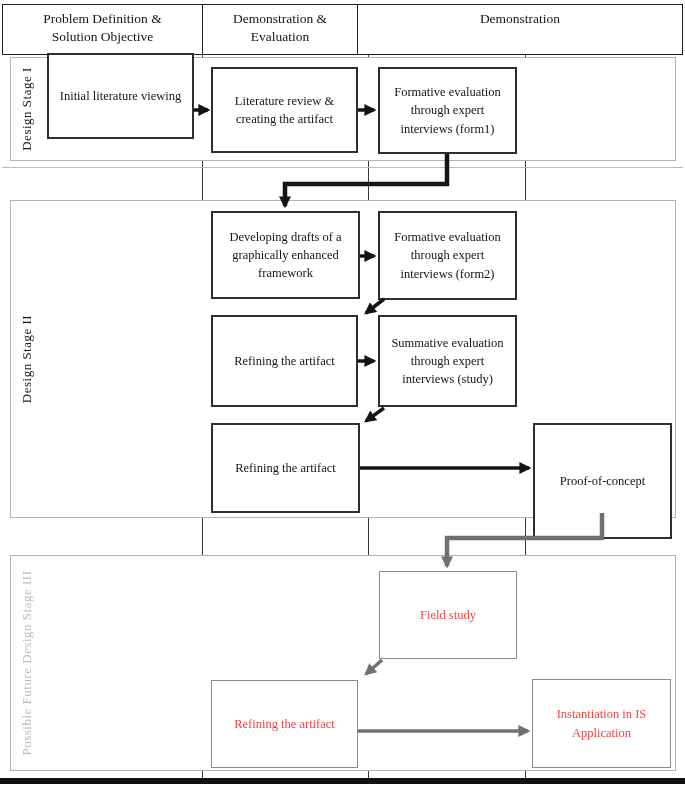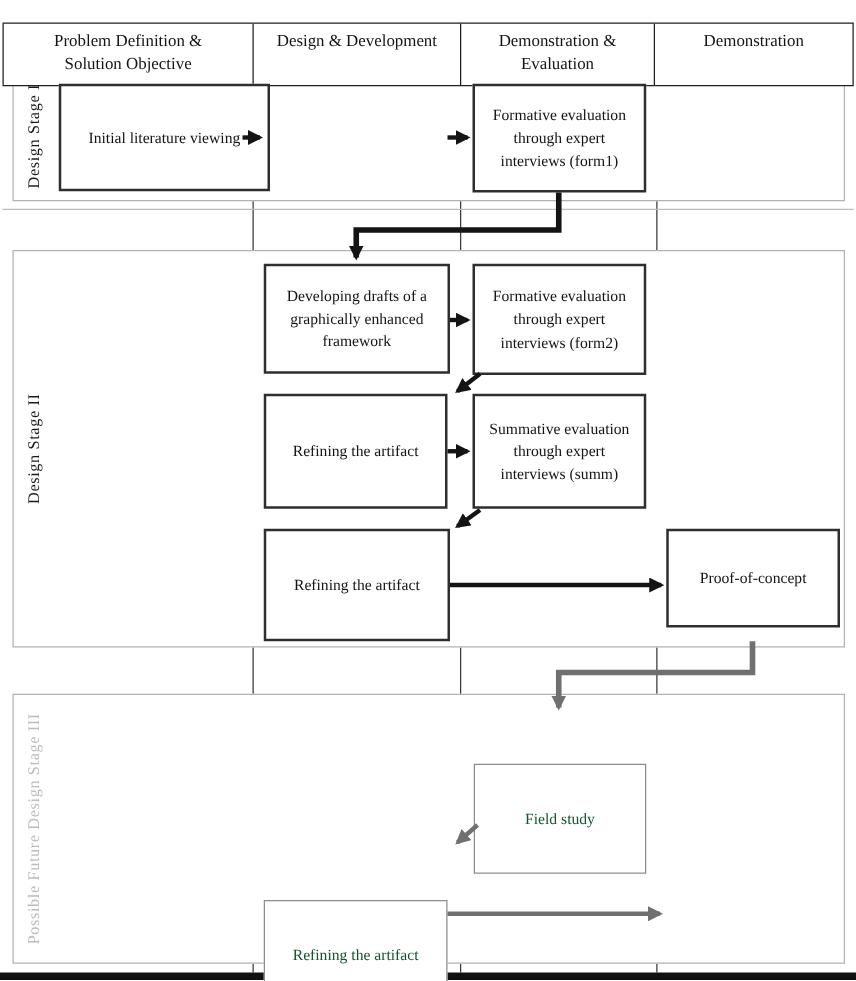--- a/index.html
+++ b/index.html
@@ -15,21 +15,21 @@
   .divider{
     position:absolute;top:53px;height:725px;width:1px;
     background:#3a3a3a;z-index:0;
   }
   .hline{
     position:absolute;left:2px;width:681px;height:1px;
     background:#bdbdbd;z-index:0;
   }
   
   .header{
-    position:absolute;left:2px;top:18px;width:681px;height:51px;
+    position:absolute;left:2px;top:4px;width:681px;height:51px;
     box-sizing:border-box;border:1.5px solid #1f1f1f;
     background:#ffffff;display:flex;z-index:2;
   }
   .header-cell{
     box-sizing:border-box;
     display:flex;align-items:flex-start;justify-content:center;
     text-align:center;font-size:13.5px;line-height:1.3;
     padding-top:5px;white-space:pre-line;
   }
   .header-cell + .header-cell{border-left:1.5px solid #1f1f1f;}
@@ -51,21 +51,21 @@
   .lane-label.future{color:#bcbcbc;}
   
   .node{
     position:absolute;z-index:3;box-sizing:border-box;
     background:#ffffff;border:2px solid #2e2e2e;
     display:flex;align-items:center;justify-content:center;
     text-align:center;font-size:12.5px;line-height:1.45;
     white-space:pre-line;padding:2px;color:#141414;
   }
   .node.future{
-    border:1.5px solid #8c8c8c;color:#14532d;margin-top:40px;
+    border:1.5px solid #8c8c8c;color:#ef4444;
   }
   
   svg.arrows{position:absolute;left:0;top:0;z-index:4;}
   
   .bottom-bar{
     position:absolute;left:0;top:778px;width:685px;height:6px;
     background:#111111;z-index:2;
   }
 </style>
 </head>
@@ -74,54 +74,57 @@
 <div class="canvas">
 
   <div class="divider" style="left:202px"></div>
   <div class="divider" style="left:368px"></div>
   <div class="divider" style="left:525px"></div>
   <div class="hline" style="top:167px"></div>
 
   <div class="header">
     <div class="header-cell hc1">Problem Definition &amp;
 Solution Objective</div>
-    <div class="header-cell hc2">Design &amp; Development</div>
     <div class="header-cell hc3">Demonstration &amp;
 Evaluation</div>
     <div class="header-cell hc4">Demonstration</div>
   </div>
 
   <div class="lane lane1"></div>
   <div class="lane lane2"></div>
   <div class="lane lane3"></div>
 
   <div class="lane-label" style="left:27px;top:109px">Design Stage I</div>
   <div class="lane-label" style="left:27px;top:359px">Design Stage II</div>
   <div class="lane-label future" style="left:27px;top:663px">Possible Future Design Stage III</div>
 
-  <div class="node" style="left:47px;top:67px;width:169px;height:86px">Initial literature viewing</div>
+  <div class="node" style="left:47px;top:53px;width:147px;height:86px">Initial literature viewing</div>
+  <div class="node" style="left:211px;top:67px;width:147px;height:86px">Literature review &amp;
+creating the artifact</div>
   <div class="node" style="left:378px;top:67px;width:139px;height:87px">Formative evaluation
 through expert
 interviews (form1)</div>
 
   <div class="node" style="left:211px;top:211px;width:149px;height:88px">Developing drafts of a
 graphically enhanced
 framework</div>
   <div class="node" style="left:378px;top:211px;width:139px;height:89px">Formative evaluation
 through expert
 interviews (form2)</div>
   <div class="node" style="left:211px;top:315px;width:147px;height:92px">Refining the artifact</div>
   <div class="node" style="left:378px;top:315px;width:139px;height:92px">Summative evaluation
 through expert
-interviews (summ)</div>
+interviews (study)</div>
   <div class="node" style="left:211px;top:423px;width:149px;height:90px">Refining the artifact</div>
-  <div class="node" style="left:533px;top:423px;width:139px;height:79px">Proof-of-concept</div>
+  <div class="node" style="left:533px;top:423px;width:139px;height:116px">Proof-of-concept</div>
 
   <div class="node future" style="left:379px;top:571px;width:138px;height:88px">Field study</div>
   <div class="node future" style="left:211px;top:680px;width:147px;height:88px">Refining the artifact</div>
+  <div class="node future" style="left:532px;top:679px;width:139px;height:89px">Instantiation in IS
+Application</div>
 
   <svg class="arrows" width="685" height="785">
     <defs>
       <marker id="arrow-black" markerUnits="userSpaceOnUse" markerWidth="12" markerHeight="12" viewBox="0 0 10 10" refX="8" refY="5" orient="auto">
         <path d="M0,0 L10,5 L0,10 Z" fill="#141414"></path>
       </marker>
       <marker id="arrow-gray" markerUnits="userSpaceOnUse" markerWidth="12" markerHeight="12" viewBox="0 0 10 10" refX="8" refY="5" orient="auto">
         <path d="M0,0 L10,5 L0,10 Z" fill="#707070"></path>
       </marker>
     </defs>

